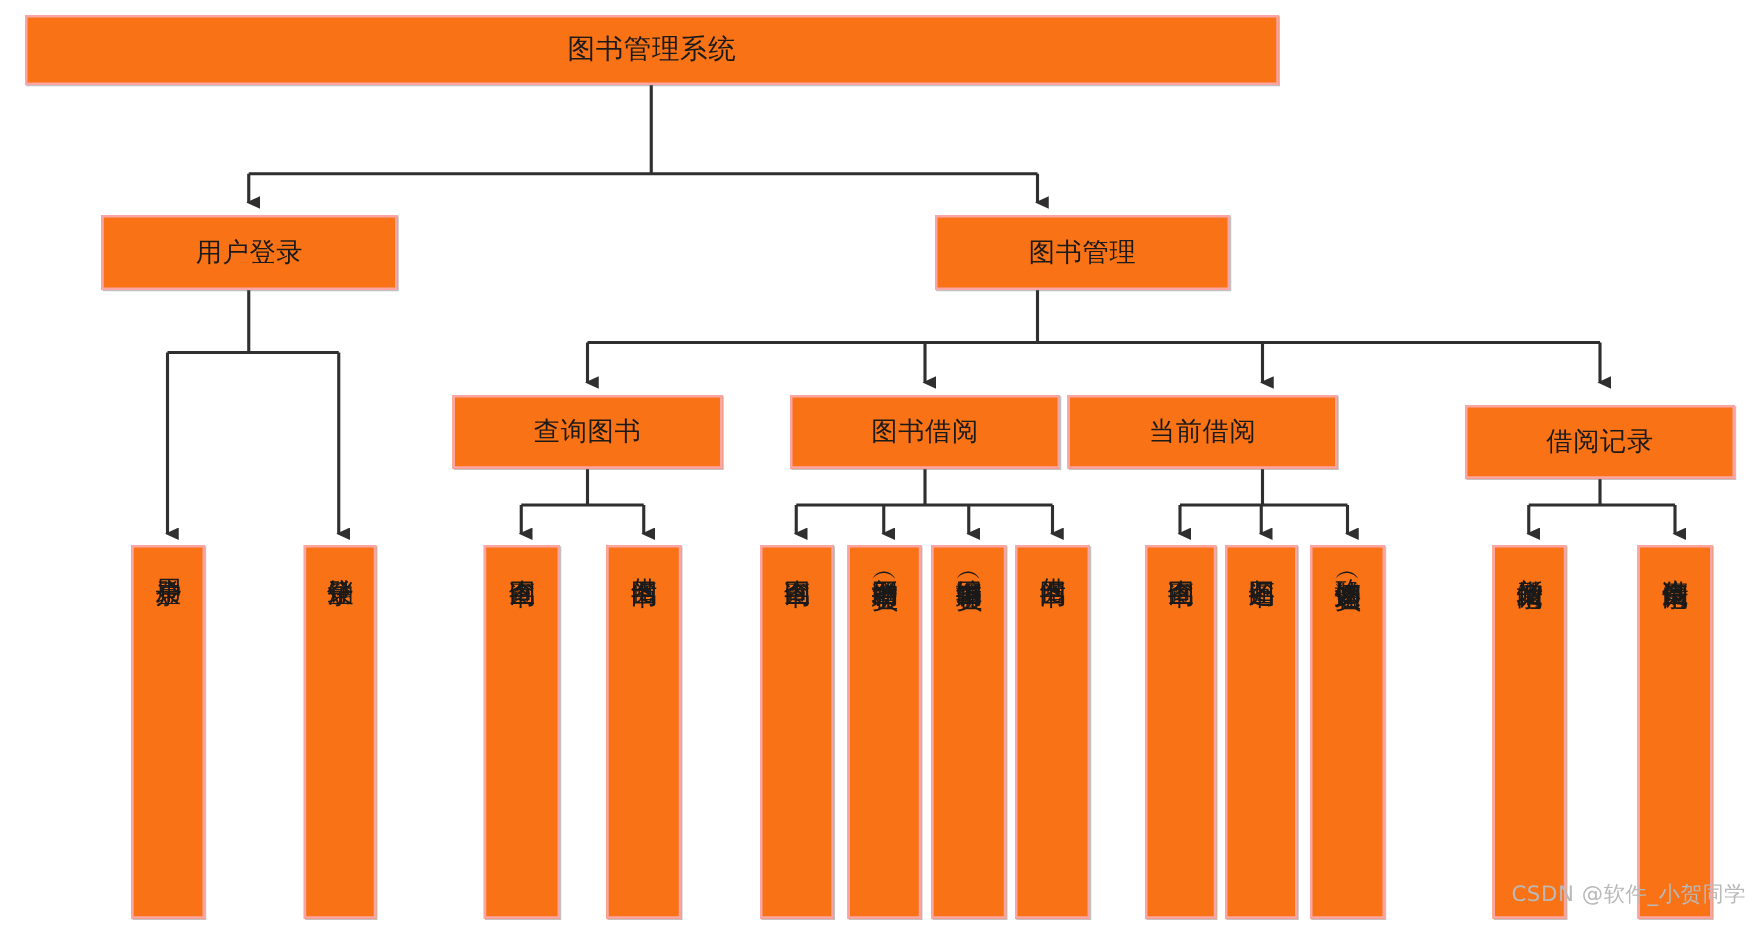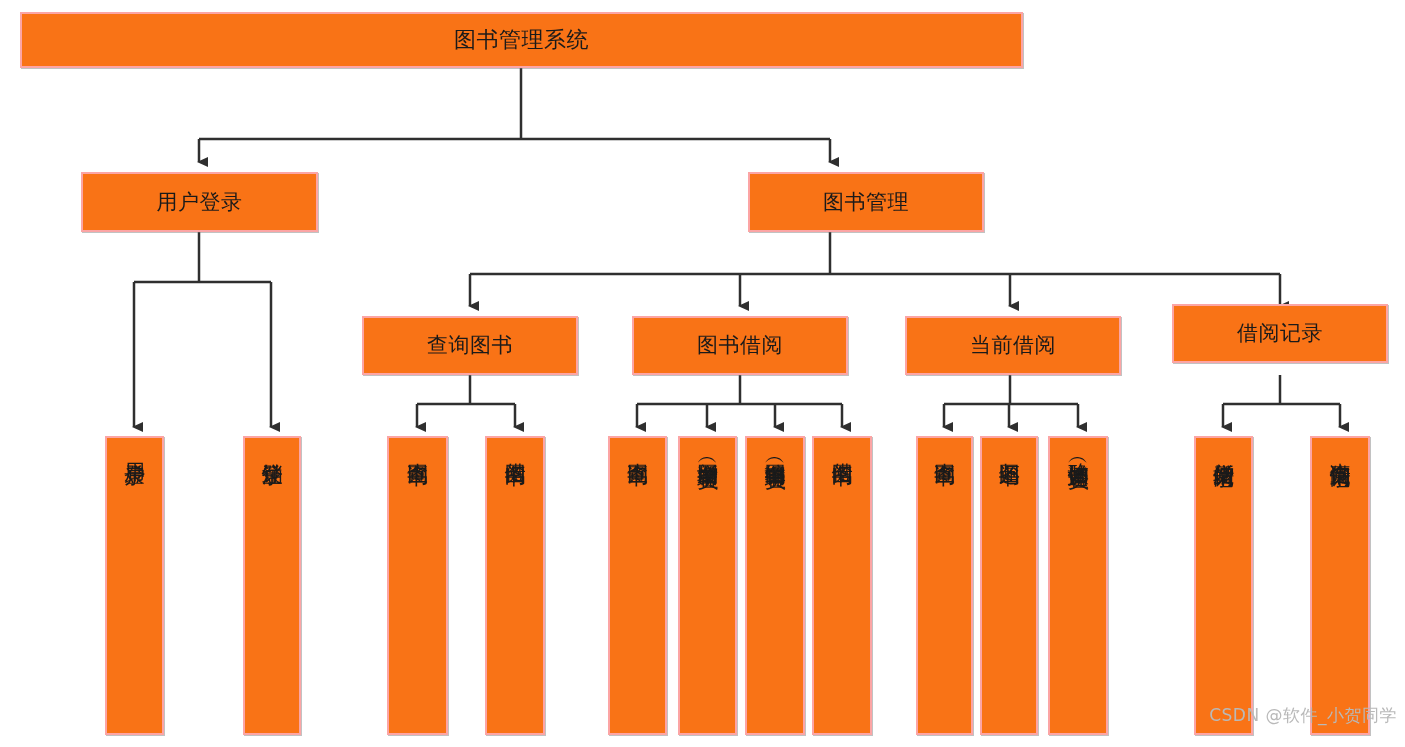--- a/index.html
+++ b/index.html
@@ -138,24 +138,24 @@
   <div class="node horizontal" style="left:712px; top:172px; width:236px; height:60px;margin-left:36px;">
     <span class="label">图书管理</span>
   </div>
 
   <div class="node horizontal" style="left:362px; top:316px; width:216px; height:59px;">
     <span class="label">查询图书</span>
   </div>
   <div class="node horizontal" style="left:632px; top:316px; width:216px; height:59px;text-align:right;">
     <span class="label">图书借阅</span>
   </div>
-  <div class="node horizontal" style="left:905px; top:316px; width:216px; height:59px;">
+  <div class="node horizontal" style="left:854px; top:316px; width:216px; height:59px;">
     <span class="label">当前借阅</span>
   </div>
-  <div class="node horizontal" style="left:1172px; top:304px; width:216px; height:59px;">
+  <div class="node horizontal" style="left:1172px; top:324px; width:216px; height:59px;">
     <span class="label">借阅记录</span>
   </div>
 
   <div class="node vertical" style="left:105px; top:436px; width:59px; height:299px;">
     <span class="label">用户登录</span>
   </div>
   <div class="node vertical" style="left:243px; top:436px; width:58px; height:299px;">
     <span class="label">注销登录</span>
   </div>
   <div class="node vertical" style="left:387px; top:436px; width:61px; height:299px;">

